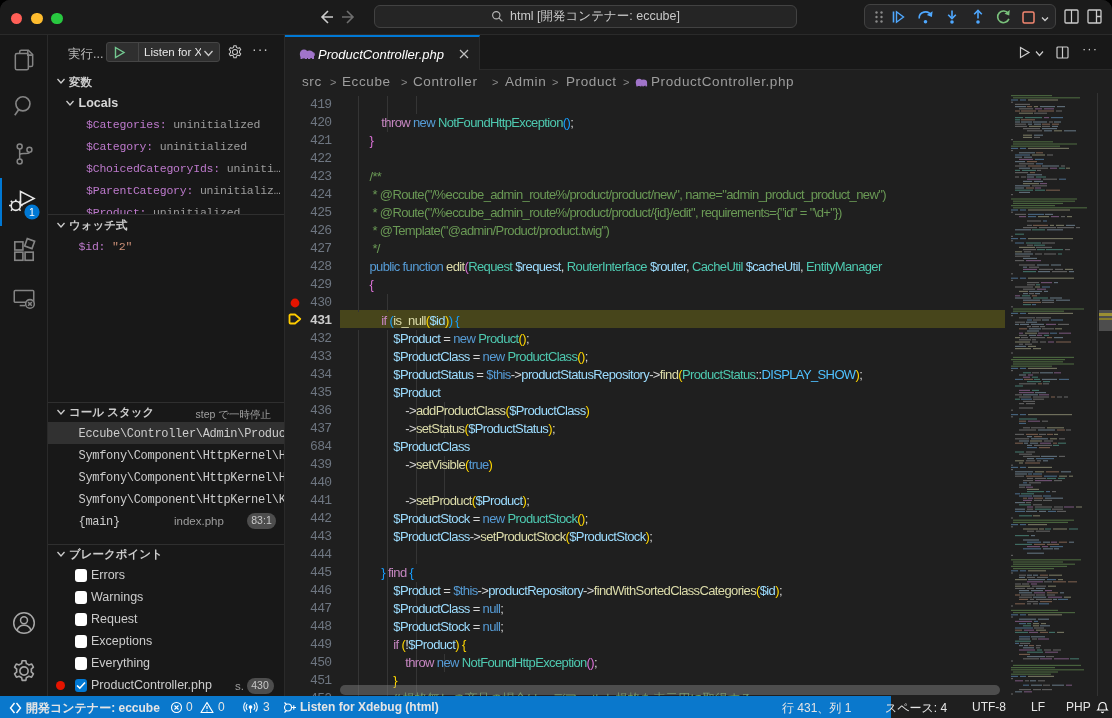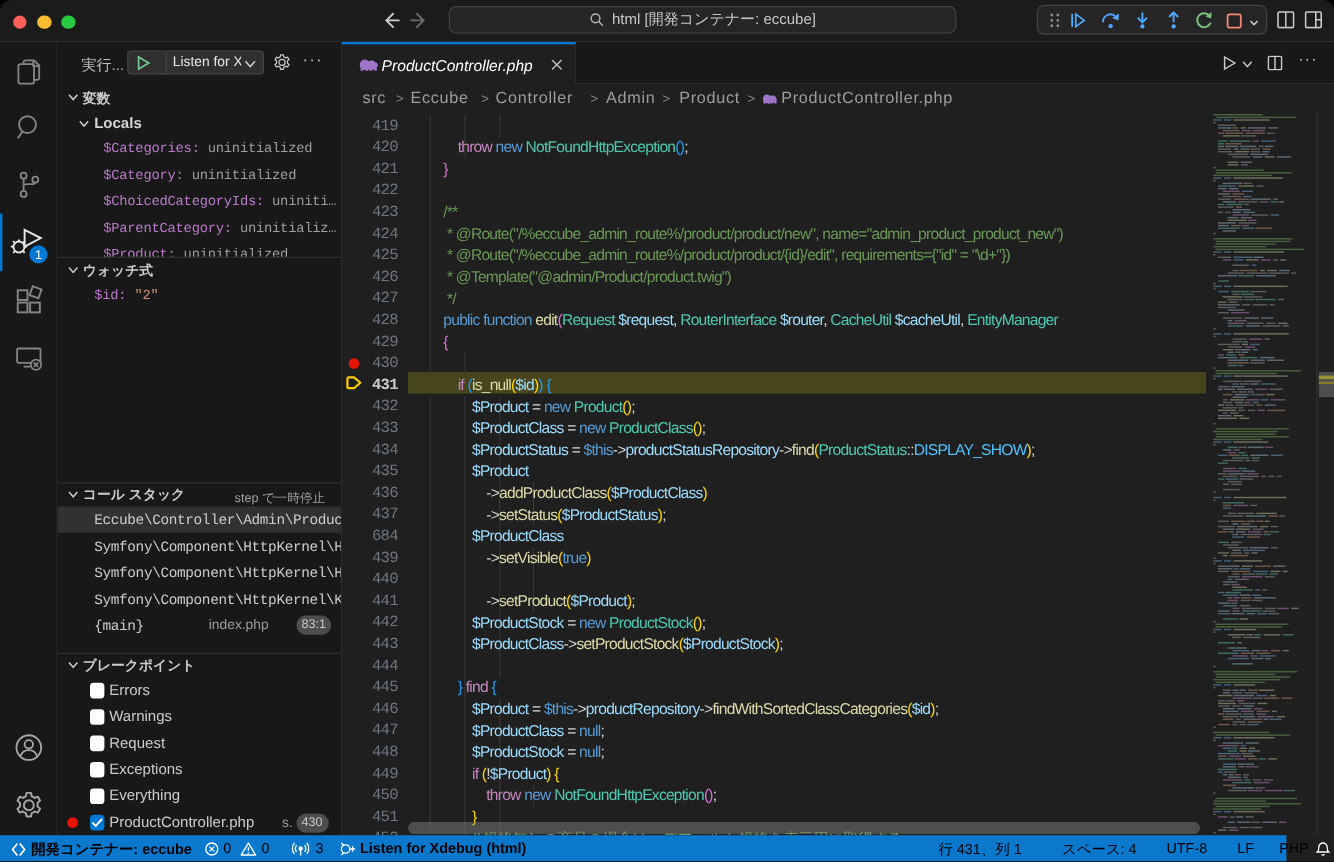--- a/index.html
+++ b/index.html
@@ -34,21 +34,21 @@
 .gn{position:absolute;left:0;width:46.5px;text-align:right;height:18px;line-height:18px;font-family:"Liberation Mono",monospace;font-size:13px;letter-spacing:-0.63px;color:#6e7681}
 .gcur{color:#cccccc;font-weight:bold}
 .cl{position:absolute;left:72.5px;height:18px;line-height:18px;font-family:Liberation Sans, sans-serif;font-size:13px;letter-spacing:-0.63px;white-space:pre;color:#d4d4d4}
 .ig{position:absolute;width:1px;height:18px;background:#353535}
 #curline{position:absolute;left:55px;top:217.2px;width:665px;height:18px;background:#47451b}
 #minimap{position:absolute;left:720px;top:0;width:92px;height:603px;background:#1f1f1f}
 #mmsep{position:absolute;left:812px;top:0;width:1px;height:603px;background:#333}
 #vsb{position:absolute;left:814px;top:217px;width:13px;height:21px;background:#4d4d4d}
 #hsb{position:absolute;left:55px;top:592px;width:660px;height:10px;background:rgba(140,140,140,0.42);border-radius:5px}
 
-#status{position:absolute;left:0;top:696px;width:1072px;height:22px;background:#0a78cc;color:#000000;font-size:12px}
+#status{position:absolute;left:0;top:696px;width:891px;height:22px;background:#0a78cc;color:#e5e5e5;font-size:12px}
 .st{position:absolute;top:4px;white-space:pre}
 svg{display:block}
 </style></head><body>
 <div id="win">
 
 <div id="titlebar">
   <div class="tl" style="left:10.6px;background:#ff5f57"></div>
   <div class="tl" style="left:31.2px;background:#febc2e"></div>
   <div class="tl" style="left:51.3px;background:#28c840"></div>
   <svg class="abs" style="left:317px;top:8px" width="18" height="18" viewBox="0 0 18 18">

